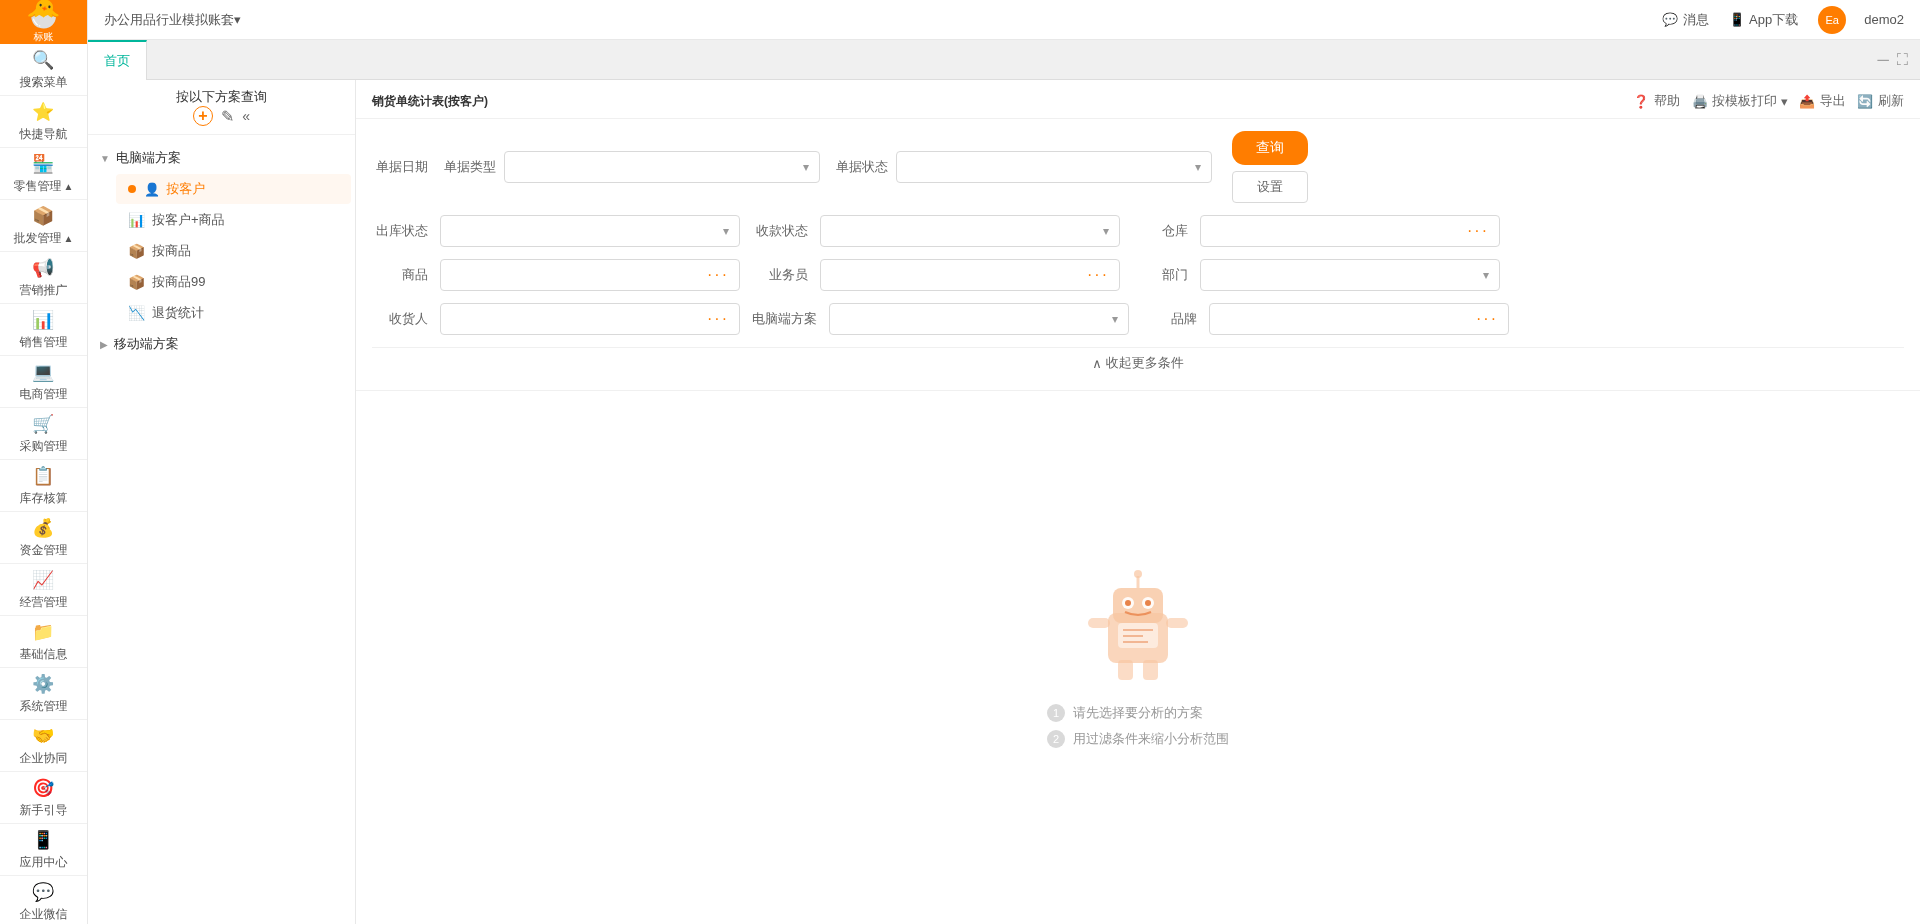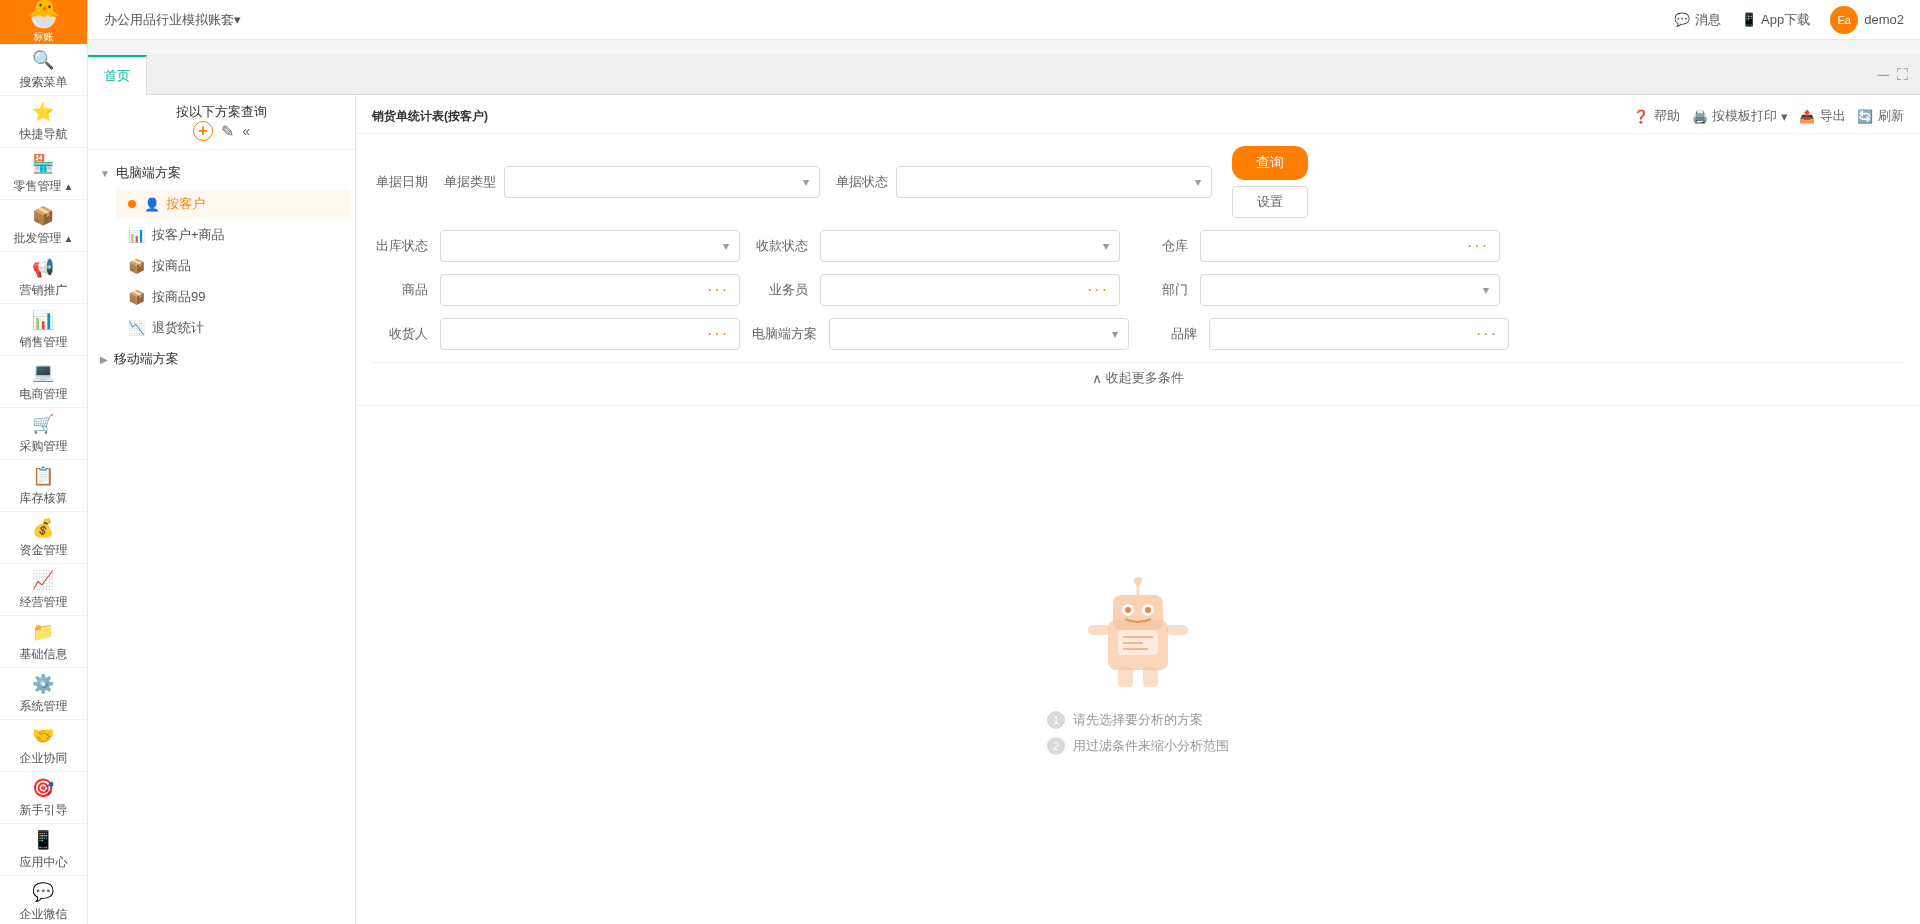--- a/index.html
+++ b/index.html
@@ -20,21 +20,21 @@
 
     
     .top-header { height: 40px; background: #fff; border-bottom: 1px solid #e8e8e8; display: flex; align-items: center; justify-content: space-between; padding: 0 16px; flex-shrink: 0; }
     .top-header-left { display: flex; align-items: center; gap: 8px; color: #555; font-size: 13px; }
     .top-header-dropdown { display: flex; align-items: center; cursor: pointer; }
     .top-header-right { display: flex; align-items: center; gap: 20px; }
     .top-header-btn { display: flex; align-items: center; gap: 4px; cursor: pointer; color: #555; font-size: 13px; }
     .user-avatar { width: 28px; height: 28px; border-radius: 50%; background: #ff7d00; display: flex; align-items: center; justify-content: center; color: #fff; font-size: 11px; }
 
     
-    .tab-bar { height: 40px; background: #f0f0f0; display: flex; align-items: center; border-bottom: 1px solid #ddd; flex-shrink: 0; margin-top: 15px; }
+    .tab-bar { height: 40px; background: #f0f0f0; display: flex; align-items: center; border-bottom: 1px solid #ddd; flex-shrink: 0; }
     .tab-item { height: 40px; padding: 0 16px; display: flex; align-items: center; gap: 8px; cursor: pointer; font-size: 13px; border-right: 1px solid #ddd; background: #f0f0f0; color: #555; }
     .tab-item.active { background: #fff; color: #333; border-top: 2px solid #00b69b; border-bottom: none; }
     .tab-home { background: #fff; color: #00b69b; border-top: 2px solid #00b69b; }
     .tab-close { font-size: 12px; color: #999; cursor: pointer; }
     .tab-expand { margin-left: auto; padding: 0 12px; display: flex; align-items: center; gap: 8px; }
     .tab-expand-btn { cursor: pointer; color: #999; font-size: 16px; }
 
     
     .page-content { flex: 1; overflow-y: auto; background: #fff; display: flex; }
 
@@ -188,21 +188,21 @@
     </div>
     <div class="top-header-right">
       <div class="top-header-btn">
         <span>💬</span>
         <span>消息</span>
       </div>
       <div class="top-header-btn">
         <span>📱</span>
         <span>App下载</span>
       </div>
-      <div class="top-header-btn" style="display:flex;align-items:center;gap:6px;">
+      <div class="top-header-btn" style="display:flex;align-items:center;gap:18px;">
         <div class="user-avatar">
           <span>Ea</span>
         </div>
         <span>demo2</span>
       </div>
     </div>
   </div>
 
   <div class="tab-bar">
     <div class="tab-item tab-home">

